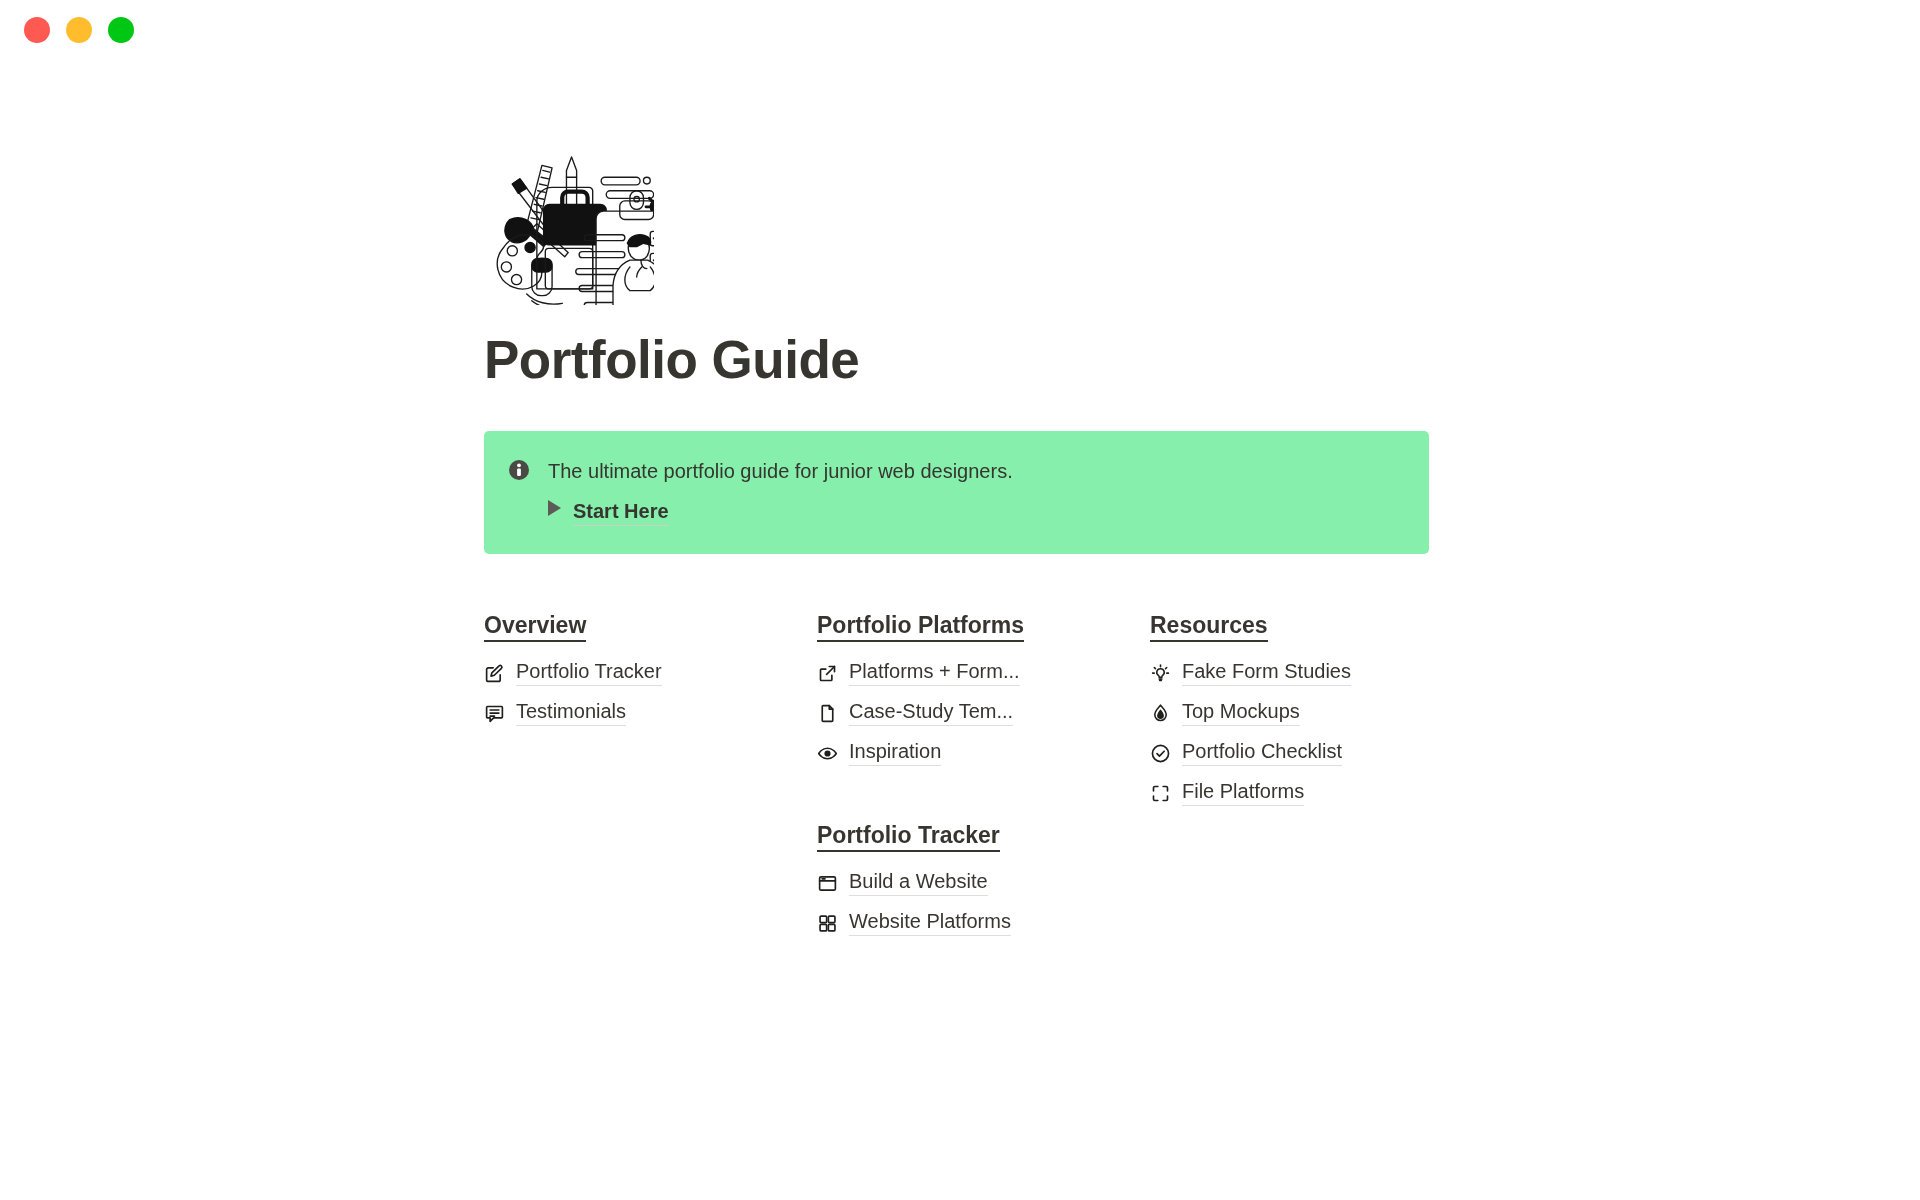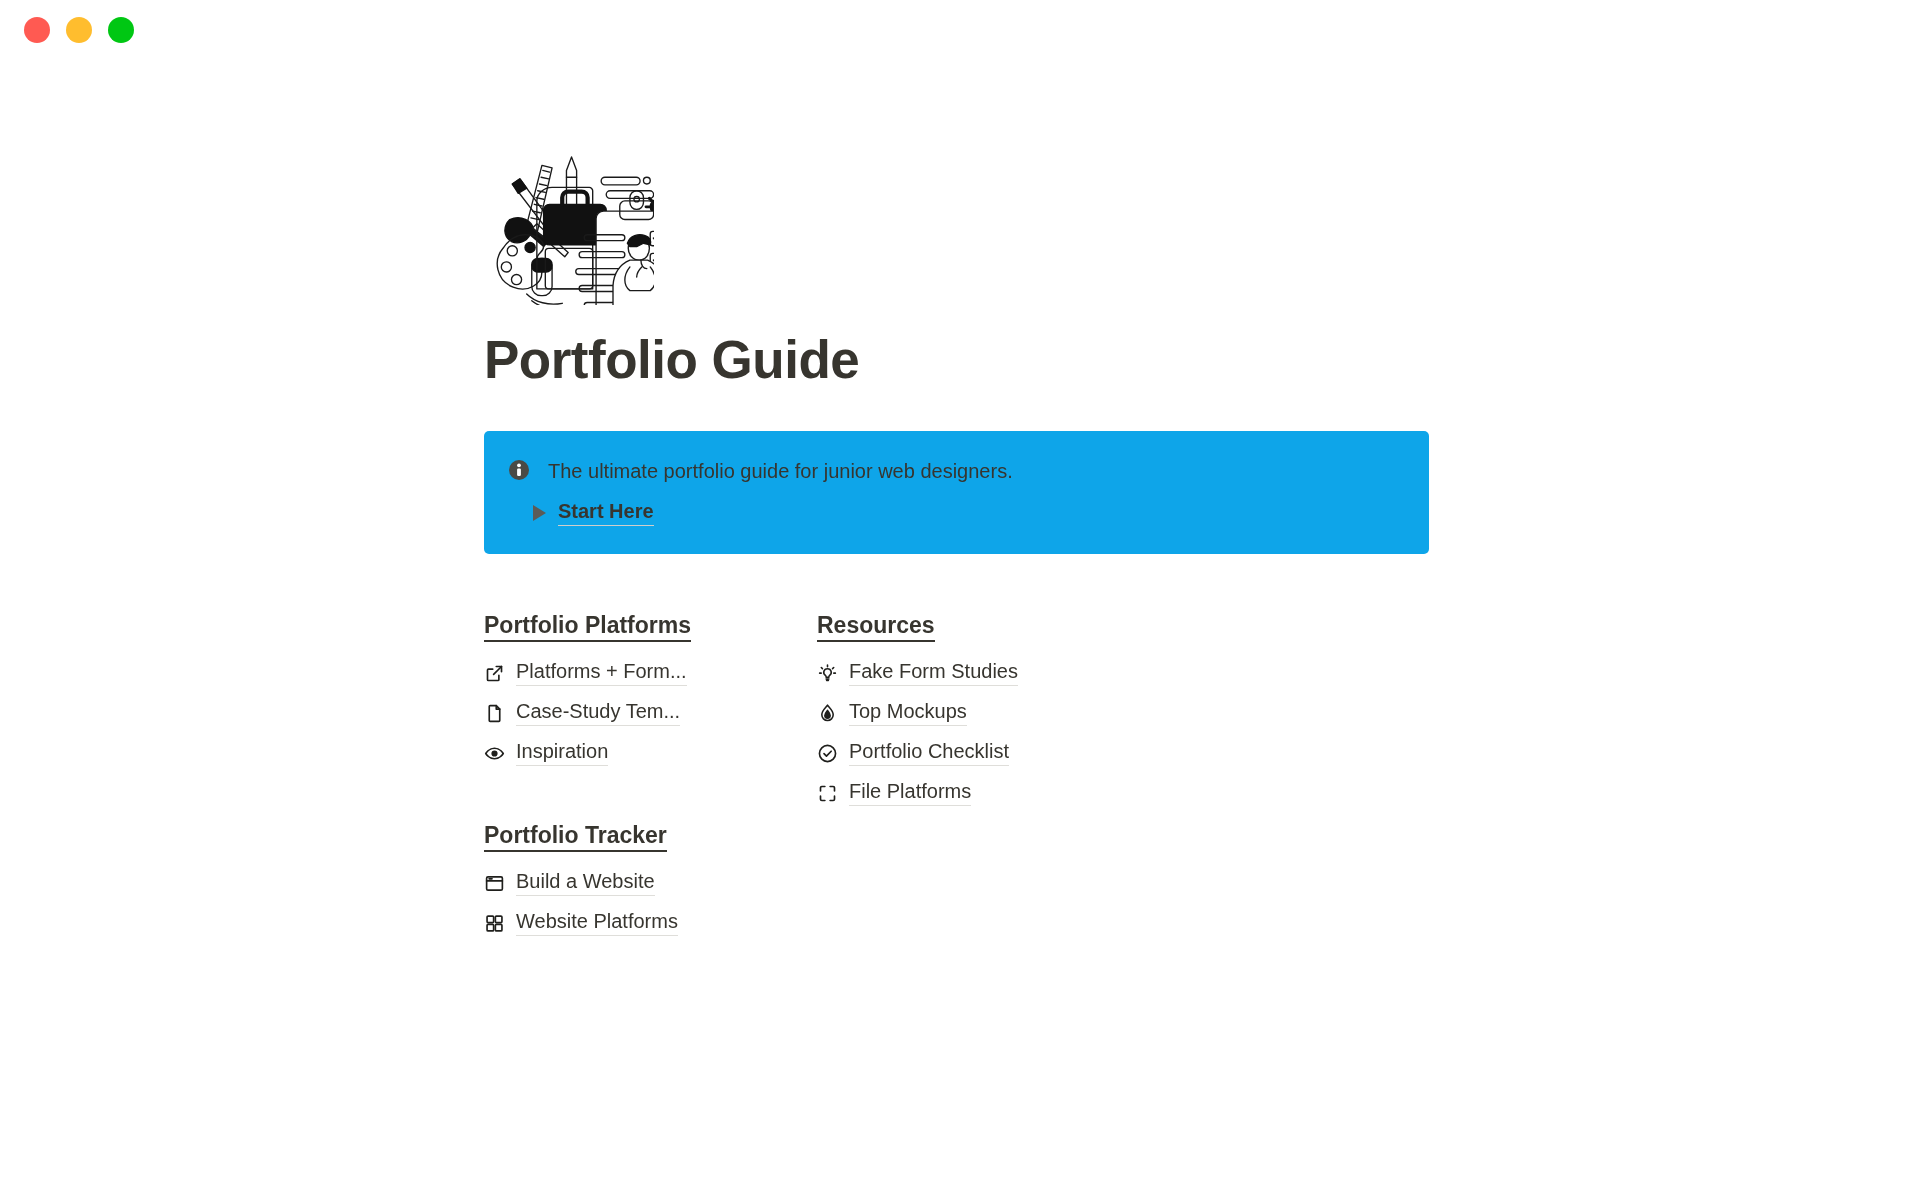--- a/index.html
+++ b/index.html
@@ -55,21 +55,21 @@
     font-size: 53px;
     font-weight: bold;
     color: #37352f;
     letter-spacing: -0.5px;
     line-height: 1.1;
     margin: 0 0 42px 0;
   }
 
   
   .callout {
-    background: #0ea5e9;
+    background: #86efac;
     border-radius: 5px;
     padding: 26px 24px 28px 24px;
     width: 945px;
     margin-bottom: 58px;
   }
   .callout-row {
     display: flex;
     align-items: flex-start;
     gap: 18px;
   }
@@ -79,24 +79,24 @@
     flex: 0 0 22px;
     margin-top: 2px;
   }
   .callout-text {
     font-size: 20px;
     color: #37352f;
     line-height: 1.45;
   }
   .toggle-row {
     display: flex;
-    align-items: center;
+    align-items: flex-start;
     gap: 12px;
     margin-top: 14px;
-    margin-left: 25px;
+    margin-left: 40px;
   }
   .toggle-triangle {
     width: 0; height: 0;
     border-left: 13px solid #5c5b57;
     border-top: 8px solid transparent;
     border-bottom: 8px solid transparent;
     flex: 0 0 auto;
   }
   .toggle-label {
     font-size: 20px;
@@ -263,20 +263,45 @@
       <span class="callout-text">The ultimate portfolio guide for junior web designers.</span>
     </div>
     <div class="toggle-row">
       <span class="toggle-triangle"></span>
       <span class="toggle-label">Start Here</span>
     </div>
   </div>
 
   <div class="columns">
 
+    <div class="col">
+      <div class="section">
+        <div class="section-heading">Overview</div>
+
+        <div class="link-row">
+          <span class="link-icon">
+            <svg viewBox="0 0 24 24" fill="none" stroke="#1f1f1c" stroke-width="1.9" stroke-linecap="round" stroke-linejoin="round">
+              <path d="M18.5 13.5V19a2 2 0 0 1-2 2H5a2 2 0 0 1-2-2V7.5a2 2 0 0 1 2-2h5.5"></path>
+              <path d="M17.2 3.4a1.9 1.9 0 0 1 2.7 2.7L11.8 14 8 15l1-3.8z"></path>
+            </svg>
+          </span>
+          <span class="link-text">Portfolio Tracker</span>
+        </div>
+
+        <div class="link-row">
+          <span class="link-icon">
+            <svg viewBox="0 0 24 24" fill="none" stroke="#1f1f1c" stroke-width="1.9" stroke-linecap="round" stroke-linejoin="round">
+              <path d="M20 4H4a1 1 0 0 0-1 1v11a1 1 0 0 0 1 1h3v4l4-4h9a1 1 0 0 0 1-1V5a1 1 0 0 0-1-1z"></path>
+              <path d="M7 8h10M7 11.5h10M7 15h5"></path>
+            </svg>
+          </span>
+          <span class="link-text">Testimonials</span>
+        </div>
+      </div>
+    </div>
 
     <div class="col">
       <div class="section">
         <div class="section-heading">Portfolio Platforms</div>
 
         <div class="link-row">
           <span class="link-icon">
             <svg viewBox="0 0 24 24" fill="none" stroke="#1f1f1c" stroke-width="1.9" stroke-linecap="round" stroke-linejoin="round">
               <path d="M14 4h6v6"></path>
               <path d="M20 4l-9 9"></path>

